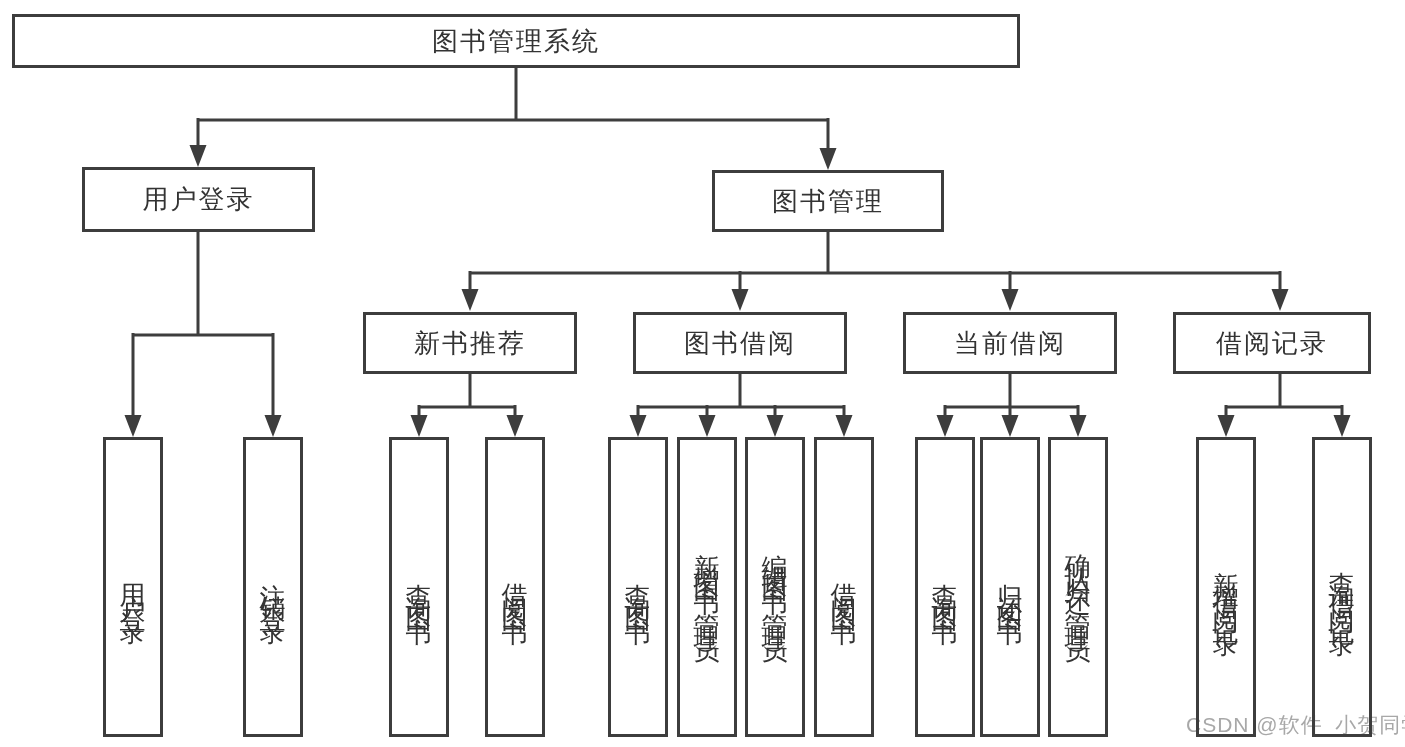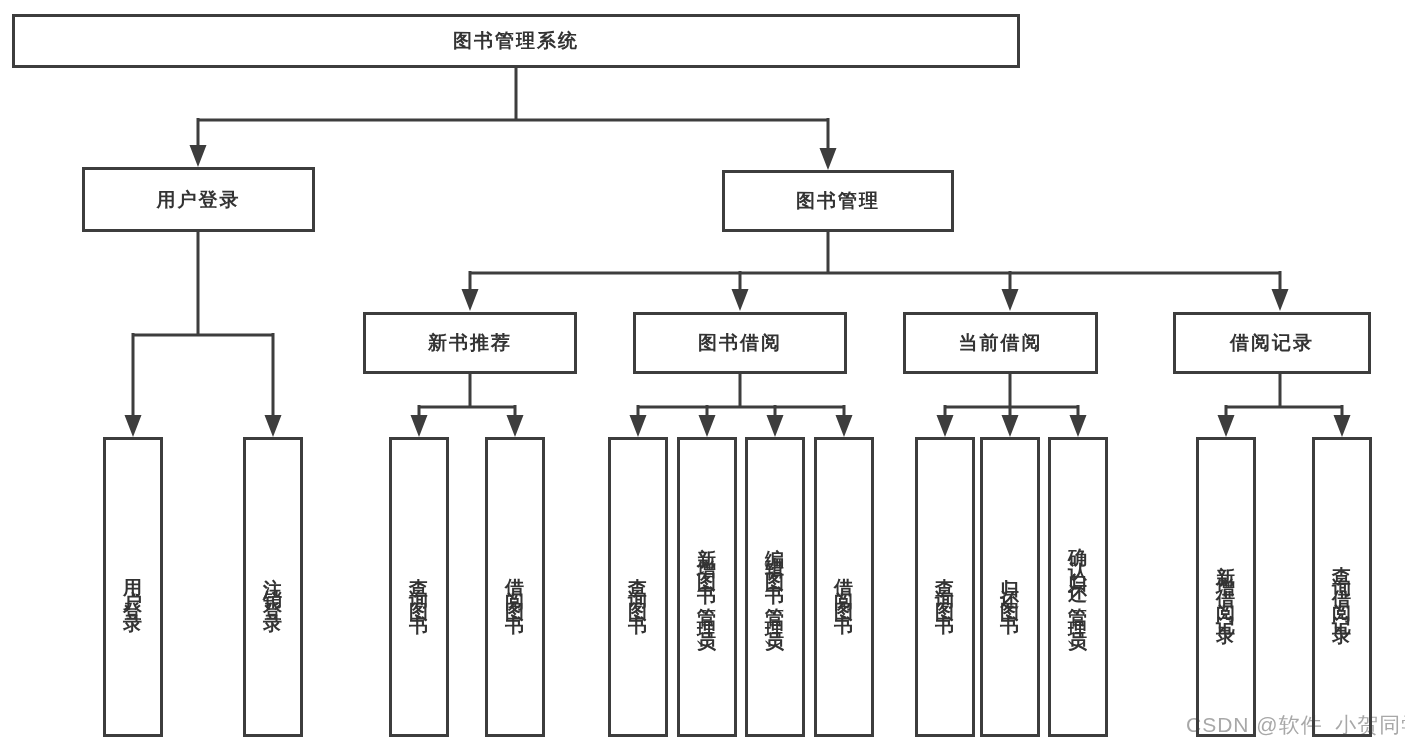--- a/index.html
+++ b/index.html
@@ -19,25 +19,24 @@
   .connector-layer{position:absolute;left:0;top:0;width:1405px;height:747px;}
   .cline{fill:none;stroke:var(--line);stroke-width:3;}
   .carrow{fill:var(--line);stroke:none;}
   .box{
     position:absolute;
     box-sizing:border-box;
     border:3px solid var(--line);
     background:transparent;
     display:flex;align-items:center;justify-content:center;
     color:var(--text);
-    font-size:19px;
+    font-size:26px;
     letter-spacing:2px;
     text-align:center;
     white-space:nowrap;
-    font-weight:bold;
   }
   .vbox{letter-spacing:0;}
   .vbox .vlabel{
     writing-mode:vertical-rl;
     text-orientation:mixed;
     letter-spacing:12px;
     line-height:1;
     white-space:nowrap;
   }
   .watermark{
@@ -95,31 +94,31 @@
     </g>
   </svg>
 
   <div class="box" style="left:12px;top:14px;width:1008px;height:54px;">
     <span>图书管理系统</span>
   </div>
 
   <div class="box" style="left:82px;top:167px;width:233px;height:65px;">
     <span>用户登录</span>
   </div>
-  <div class="box" style="left:712px;top:170px;width:232px;height:62px;margin-left:10px;">
+  <div class="box" style="left:712px;top:170px;width:232px;height:62px;">
     <span>图书管理</span>
   </div>
 
   <div class="box" style="left:363px;top:312px;width:214px;height:62px;align-items:center;">
     <span>新书推荐</span>
   </div>
   <div class="box" style="left:633px;top:312px;width:214px;height:62px;">
     <span>图书借阅</span>
   </div>
-  <div class="box" style="left:903px;top:312px;width:195px;height:62px;">
+  <div class="box" style="left:903px;top:312px;width:214px;height:62px;">
     <span>当前借阅</span>
   </div>
   <div class="box" style="left:1173px;top:312px;width:198px;height:62px;">
     <span>借阅记录</span>
   </div>
 
   <div class="box vbox" style="left:103px;top:437px;width:60px;height:300px;">
     <span class="vlabel">用户登录</span>
   </div>
   <div class="box vbox" style="left:243px;top:437px;width:60px;height:300px;">

